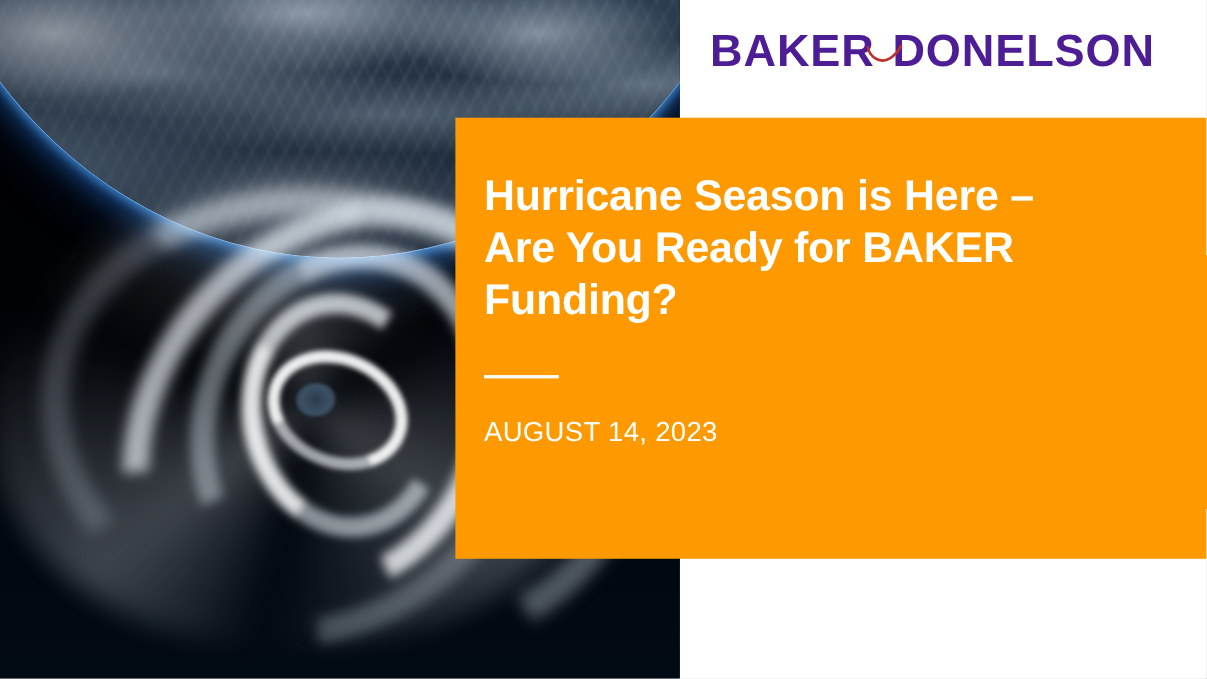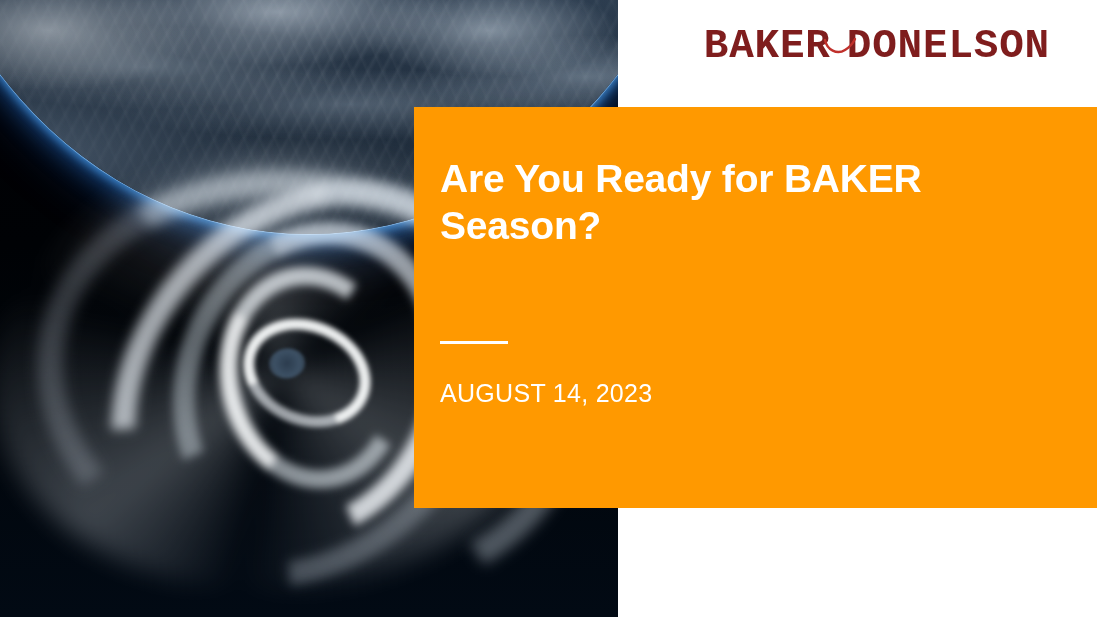--- a/index.html
+++ b/index.html
@@ -203,25 +203,25 @@
         rgba(244,250,255,0.00) 360deg);
     filter: blur(12px);
     opacity: 0.85;
   }
 
   
   .logo {
     position: absolute;
     right: 47px;
     top: 26px;
-    font-family: Liberation Mono, monospace;
+    font-family: Liberation Sans, sans-serif;
     font-size: 41px;
     font-weight: 700;
     letter-spacing: 0.8px;
-    color: #7f1d1d;
+    color: #4c1d95;
     white-space: nowrap;
     line-height: 1;
   }
   .logo .swash {
     position: relative;
     display: inline-block;
     width: 16px;
   }
   .logo .swash svg {
     position: absolute;
@@ -296,22 +296,23 @@
     </div>
   </div>
 
   <div class="logo"><span>BAKER</span><span class="swash"><svg width="34" height="18" viewBox="0 0 34 18" aria-hidden="true">
           <path d="M0 2 C2 12, 12 17, 20 12 C25 9, 28 5, 30 1" fill="none" stroke="#c0302b" stroke-width="2.4" stroke-linecap="round"></path>
         </svg></span><span>DONELSON</span></div>
 
   <div class="panel">
 
     <div class="panel-title">
+      <div>Hurricane Season is Here –</div>
       <div>Are You Ready for BAKER</div>
-      <div>Season?</div>
+      <div>Funding?</div>
     </div>
 
     <div class="panel-rule"></div>
 
     <div class="panel-date">AUGUST 14, 2023</div>
 
   </div>
 
 </div>
 

